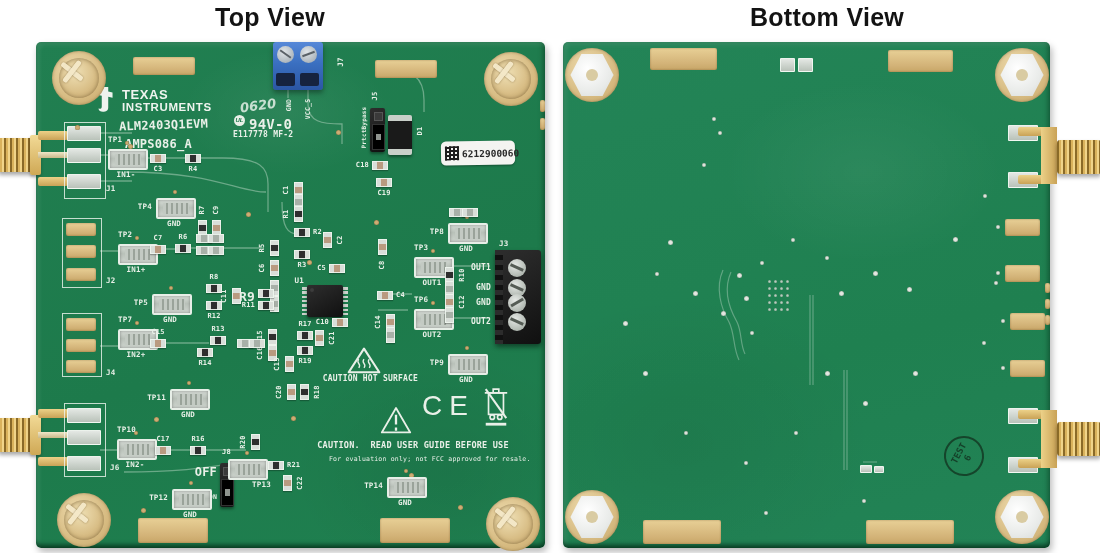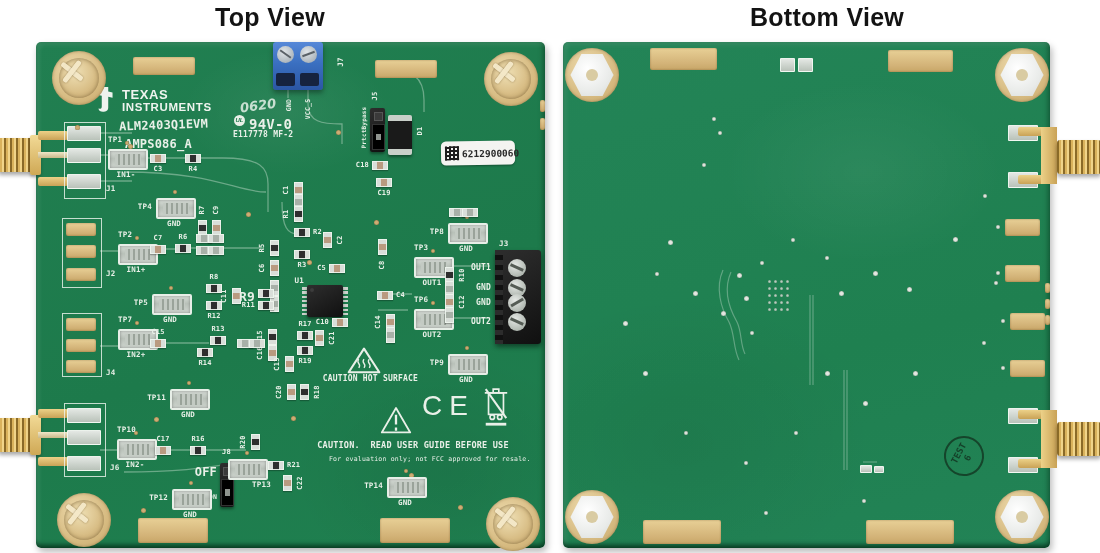--- a/index.html
+++ b/index.html
@@ -192,21 +192,21 @@
       <div class="spad" style="left:2px;top:26px;width:32px;height:13px"></div>
       <div class="spad" style="left:2px;top:52px;width:32px;height:13px"></div>
     </div>
     <div class="silk" style="left:74px;top:422px">J6</div>
 
     <div class="bracket" style="left:26px;top:176px;width:38px;height:68px">
       <div class="goldpad" style="left:3px;top:4px;width:30px;height:13px"></div>
       <div class="goldpad" style="left:3px;top:26px;width:30px;height:13px"></div>
       <div class="goldpad" style="left:3px;top:49px;width:30px;height:13px"></div>
     </div>
-    <div class="silk" style="left:70px;top:228px">J2</div>
+    <div class="silk" style="left:70px;top:235px">J2</div>
     <div class="bracket" style="left:26px;top:271px;width:38px;height:62px">
       <div class="goldpad" style="left:3px;top:4px;width:30px;height:13px"></div>
       <div class="goldpad" style="left:3px;top:25px;width:30px;height:13px"></div>
       <div class="goldpad" style="left:3px;top:46px;width:30px;height:13px"></div>
     </div>
     <div class="silk" style="left:70px;top:327px">J4</div>
 
     <div class="goldpad" style="left:504px;top:58px;width:5px;height:12px"></div>
     <div class="goldpad" style="left:504px;top:76px;width:5px;height:12px"></div>
   <div class="screw-pad" style="left: 16px; top: 9px;">

